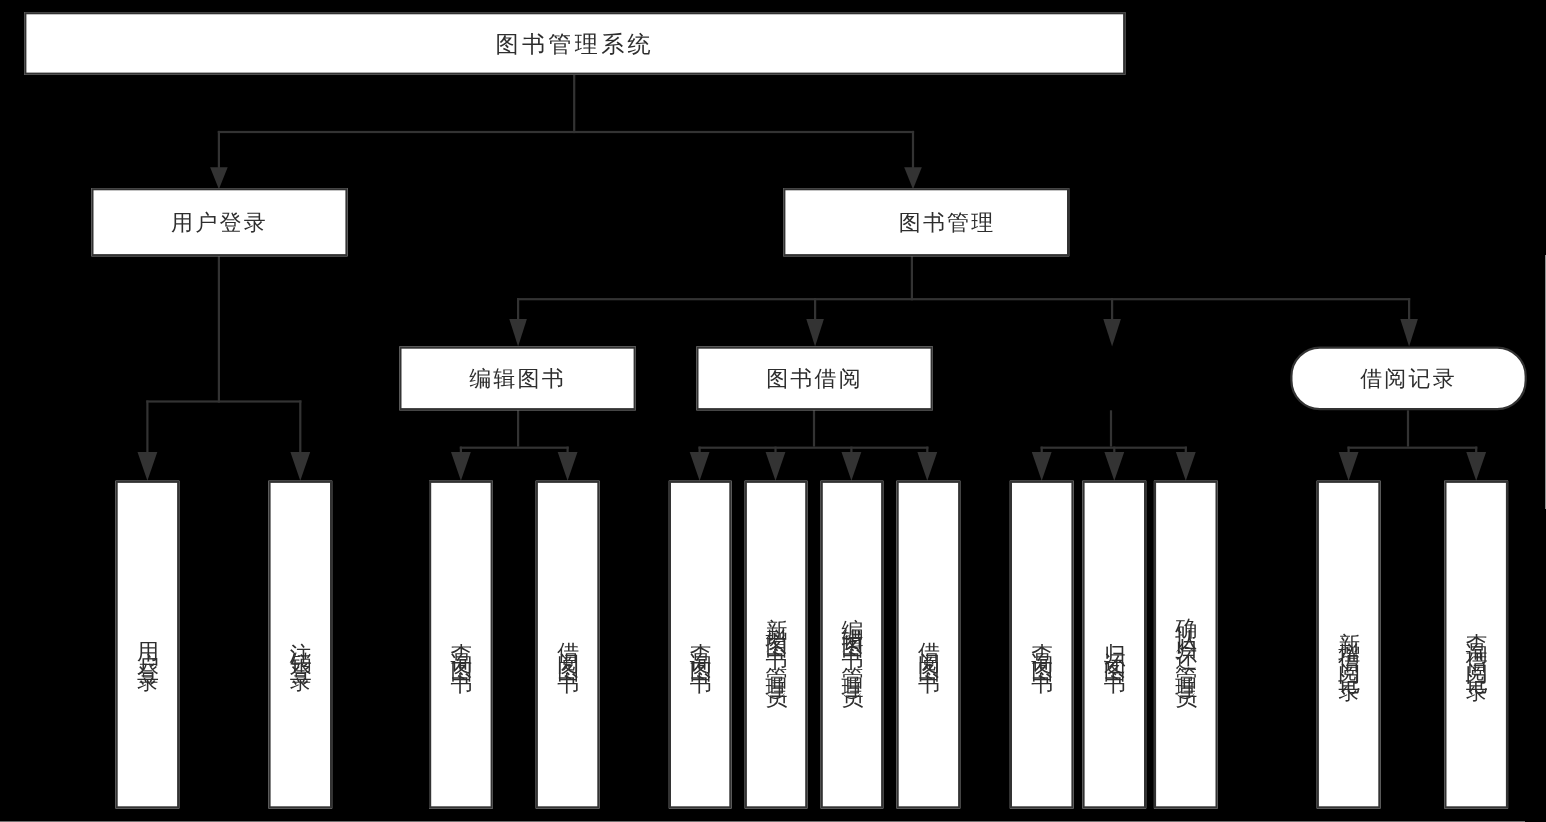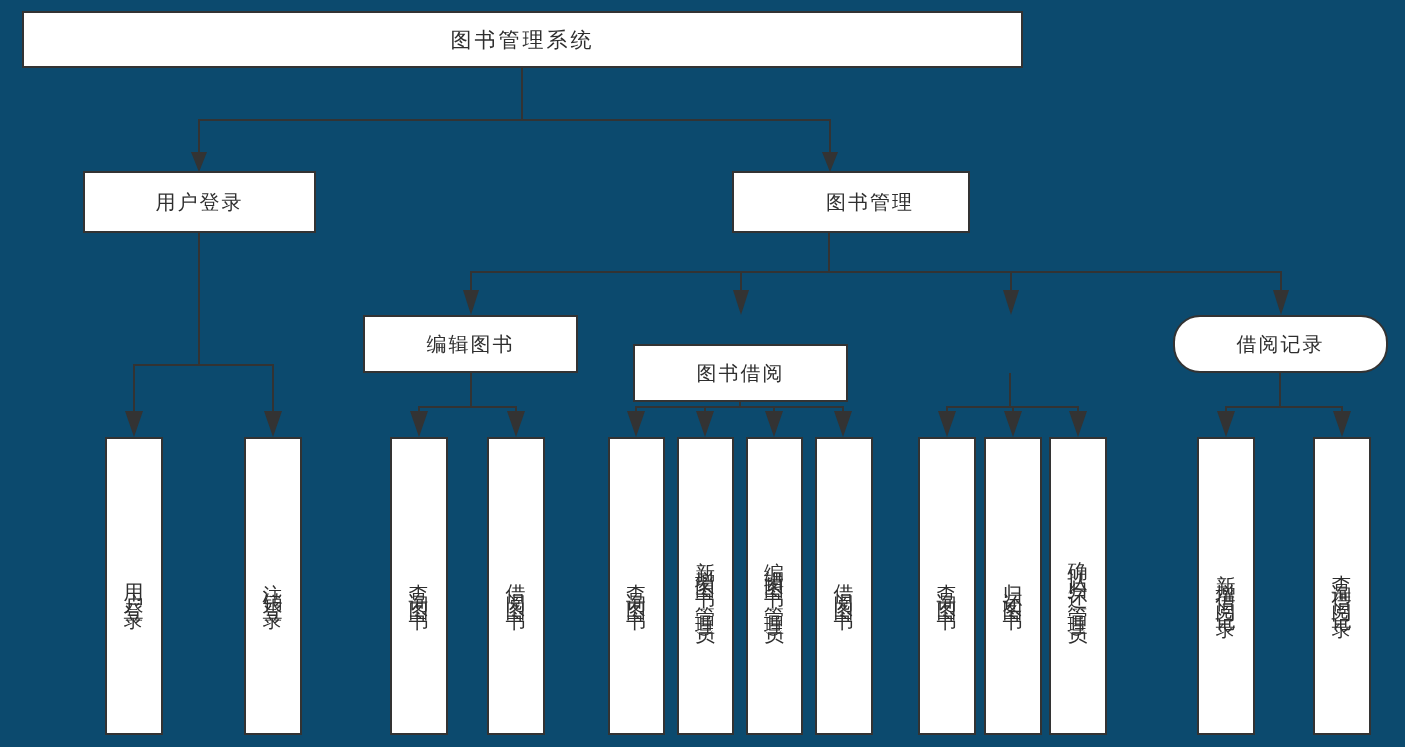--- a/index.html
+++ b/index.html
@@ -4,21 +4,21 @@
 <style>
   html, body {
     margin: 0;
     padding: 0;
     background: #ffffff;
   }
   .canvas {
     position: relative;
     width: 1405px;
     height: 747px;
-    background: #0c4a6e;
+    background: #000000;
     font-family: "Liberation Sans", "DejaVu Sans", sans-serif;
     color: #2e2e2e;
     overflow: hidden;
   }
 
   
   .hbox {
     position: absolute;
     box-sizing: border-box;
     border: 2.5px solid #333333;
@@ -65,23 +65,23 @@
     border-right: 9px solid transparent;
     border-top: 26px solid #333333;
     z-index: 1;
   }
   .arrow.sm { border-left-width: 8px; border-right-width: 8px; border-top-width: 20px; }
   .arrow.md { border-left-width: 8px; border-right-width: 8px; border-top-width: 25px; }
 
   
   #n-root        { left: 22px;   top: 11px;  width: 1001px; height: 57px; font-size: 21px; letter-spacing: 3px; }
   #n-user-login  { left: 83px;   top: 171px; width: 233px;  height: 62px; }
-  #n-book-mgmt   { left: 732px;  top: 171px; width: 238px;  height: 62px; padding-left: 38px; }
+  #n-book-mgmt   { left: 712px;  top: 171px; width: 260px;  height: 62px; padding-left: 38px; }
   #n-new-rec     { left: 363px;  top: 315px; width: 215px;  height: 58px; }
-  #n-book-borrow { left: 633px;  top: 315px; width: 215px;  height: 58px; margin-top: 29px; }
+  #n-book-borrow { left: 633px;  top: 315px; width: 215px;  height: 58px; }
   #n-cur-borrow  { left: 903px;  top: 315px; width: 215px;  height: 58px; }
   #n-records     { left: 1173px; top: 315px; width: 215px;  height: 58px; border-radius: 27px; }
 
   #n-l-login  { left: 105px;  width: 58px; }
   #n-l-logout { left: 244px;  width: 58px; }
   #n-rec-q    { left: 390px;  width: 58px; }
   #n-rec-b    { left: 487px;  width: 58px; }
   #n-bb-q     { left: 608px;  width: 57px; }
   #n-bb-a     { left: 677px;  width: 57px; }
   #n-bb-e     { left: 746px;  width: 57px; }

